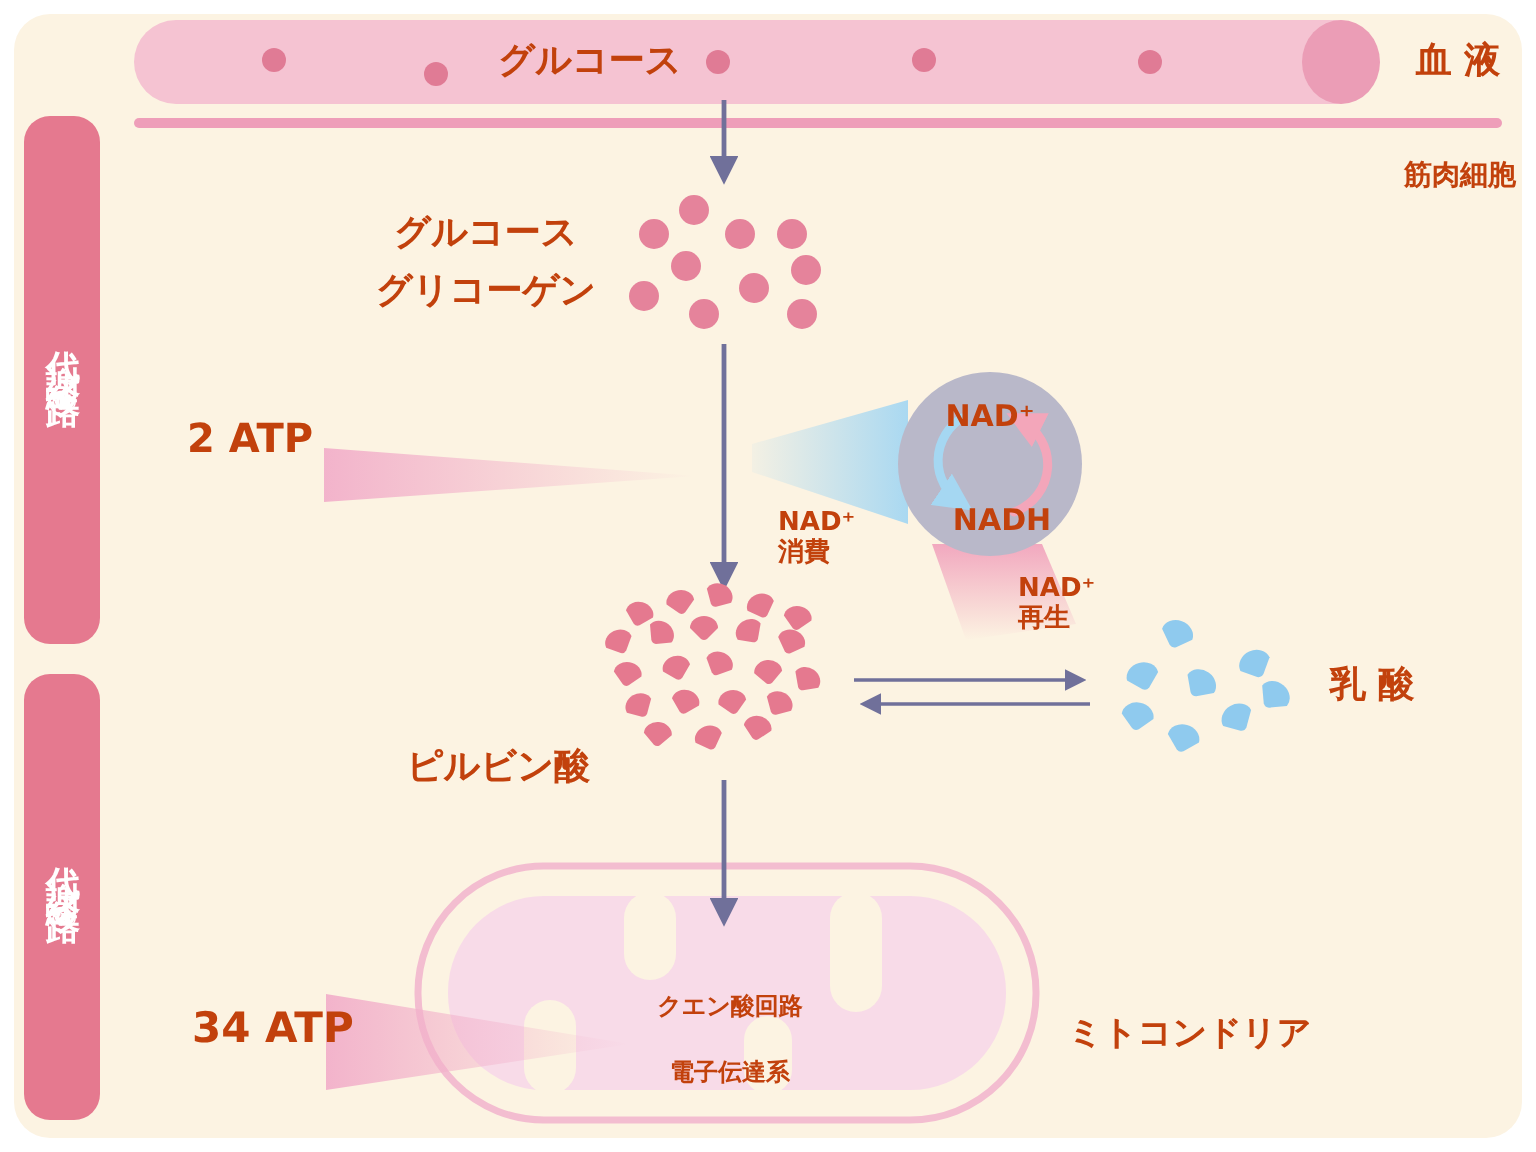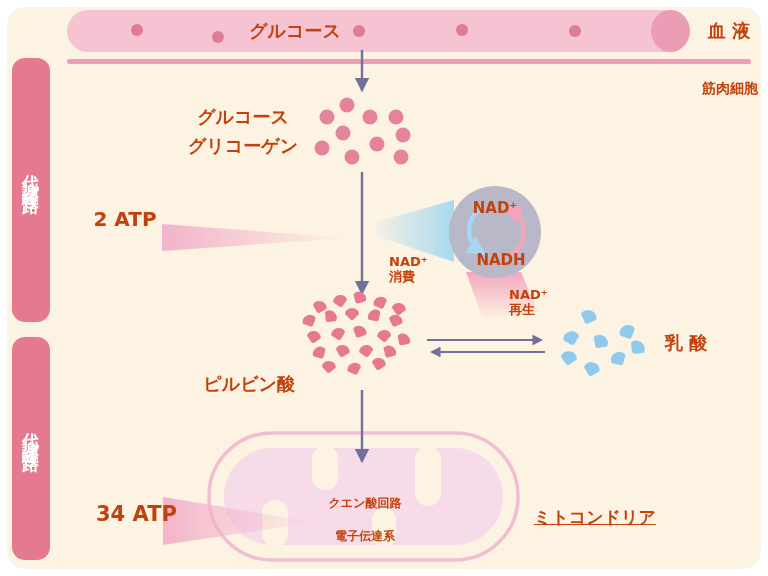--- a/index.html
+++ b/index.html
@@ -184,13 +184,13 @@
 
 <div class="lbl" style="left:190px;top:337px;width:105px;text-align:right;font-size:18px;margin-top:37px;">ピルビン酸</div>
 <div class="lbl" style="left:655px;top:333px;width:62px;text-align:center;font-size:18px;">乳 酸</div>
 
 <div class="lbl" style="left:96px;top:502px;width:82px;font-size:21px;">34 ATP</div>
 
 <div class="lbl" style="left:300px;top:497px;width:130px;text-align:center;font-size:12px;">
   <div>クエン酸回路</div>
   <div style="margin-top:19px;">電子伝達系</div>
 </div>
-<div class="lbl" style="left:534px;top:508px;font-size:17px;text-decoration:underline;">ミトコンドリア</div>
+<div class="lbl" style="left:534px;top:508px;font-size:17px;">ミトコンドリア</div>
 
 </body></html>

